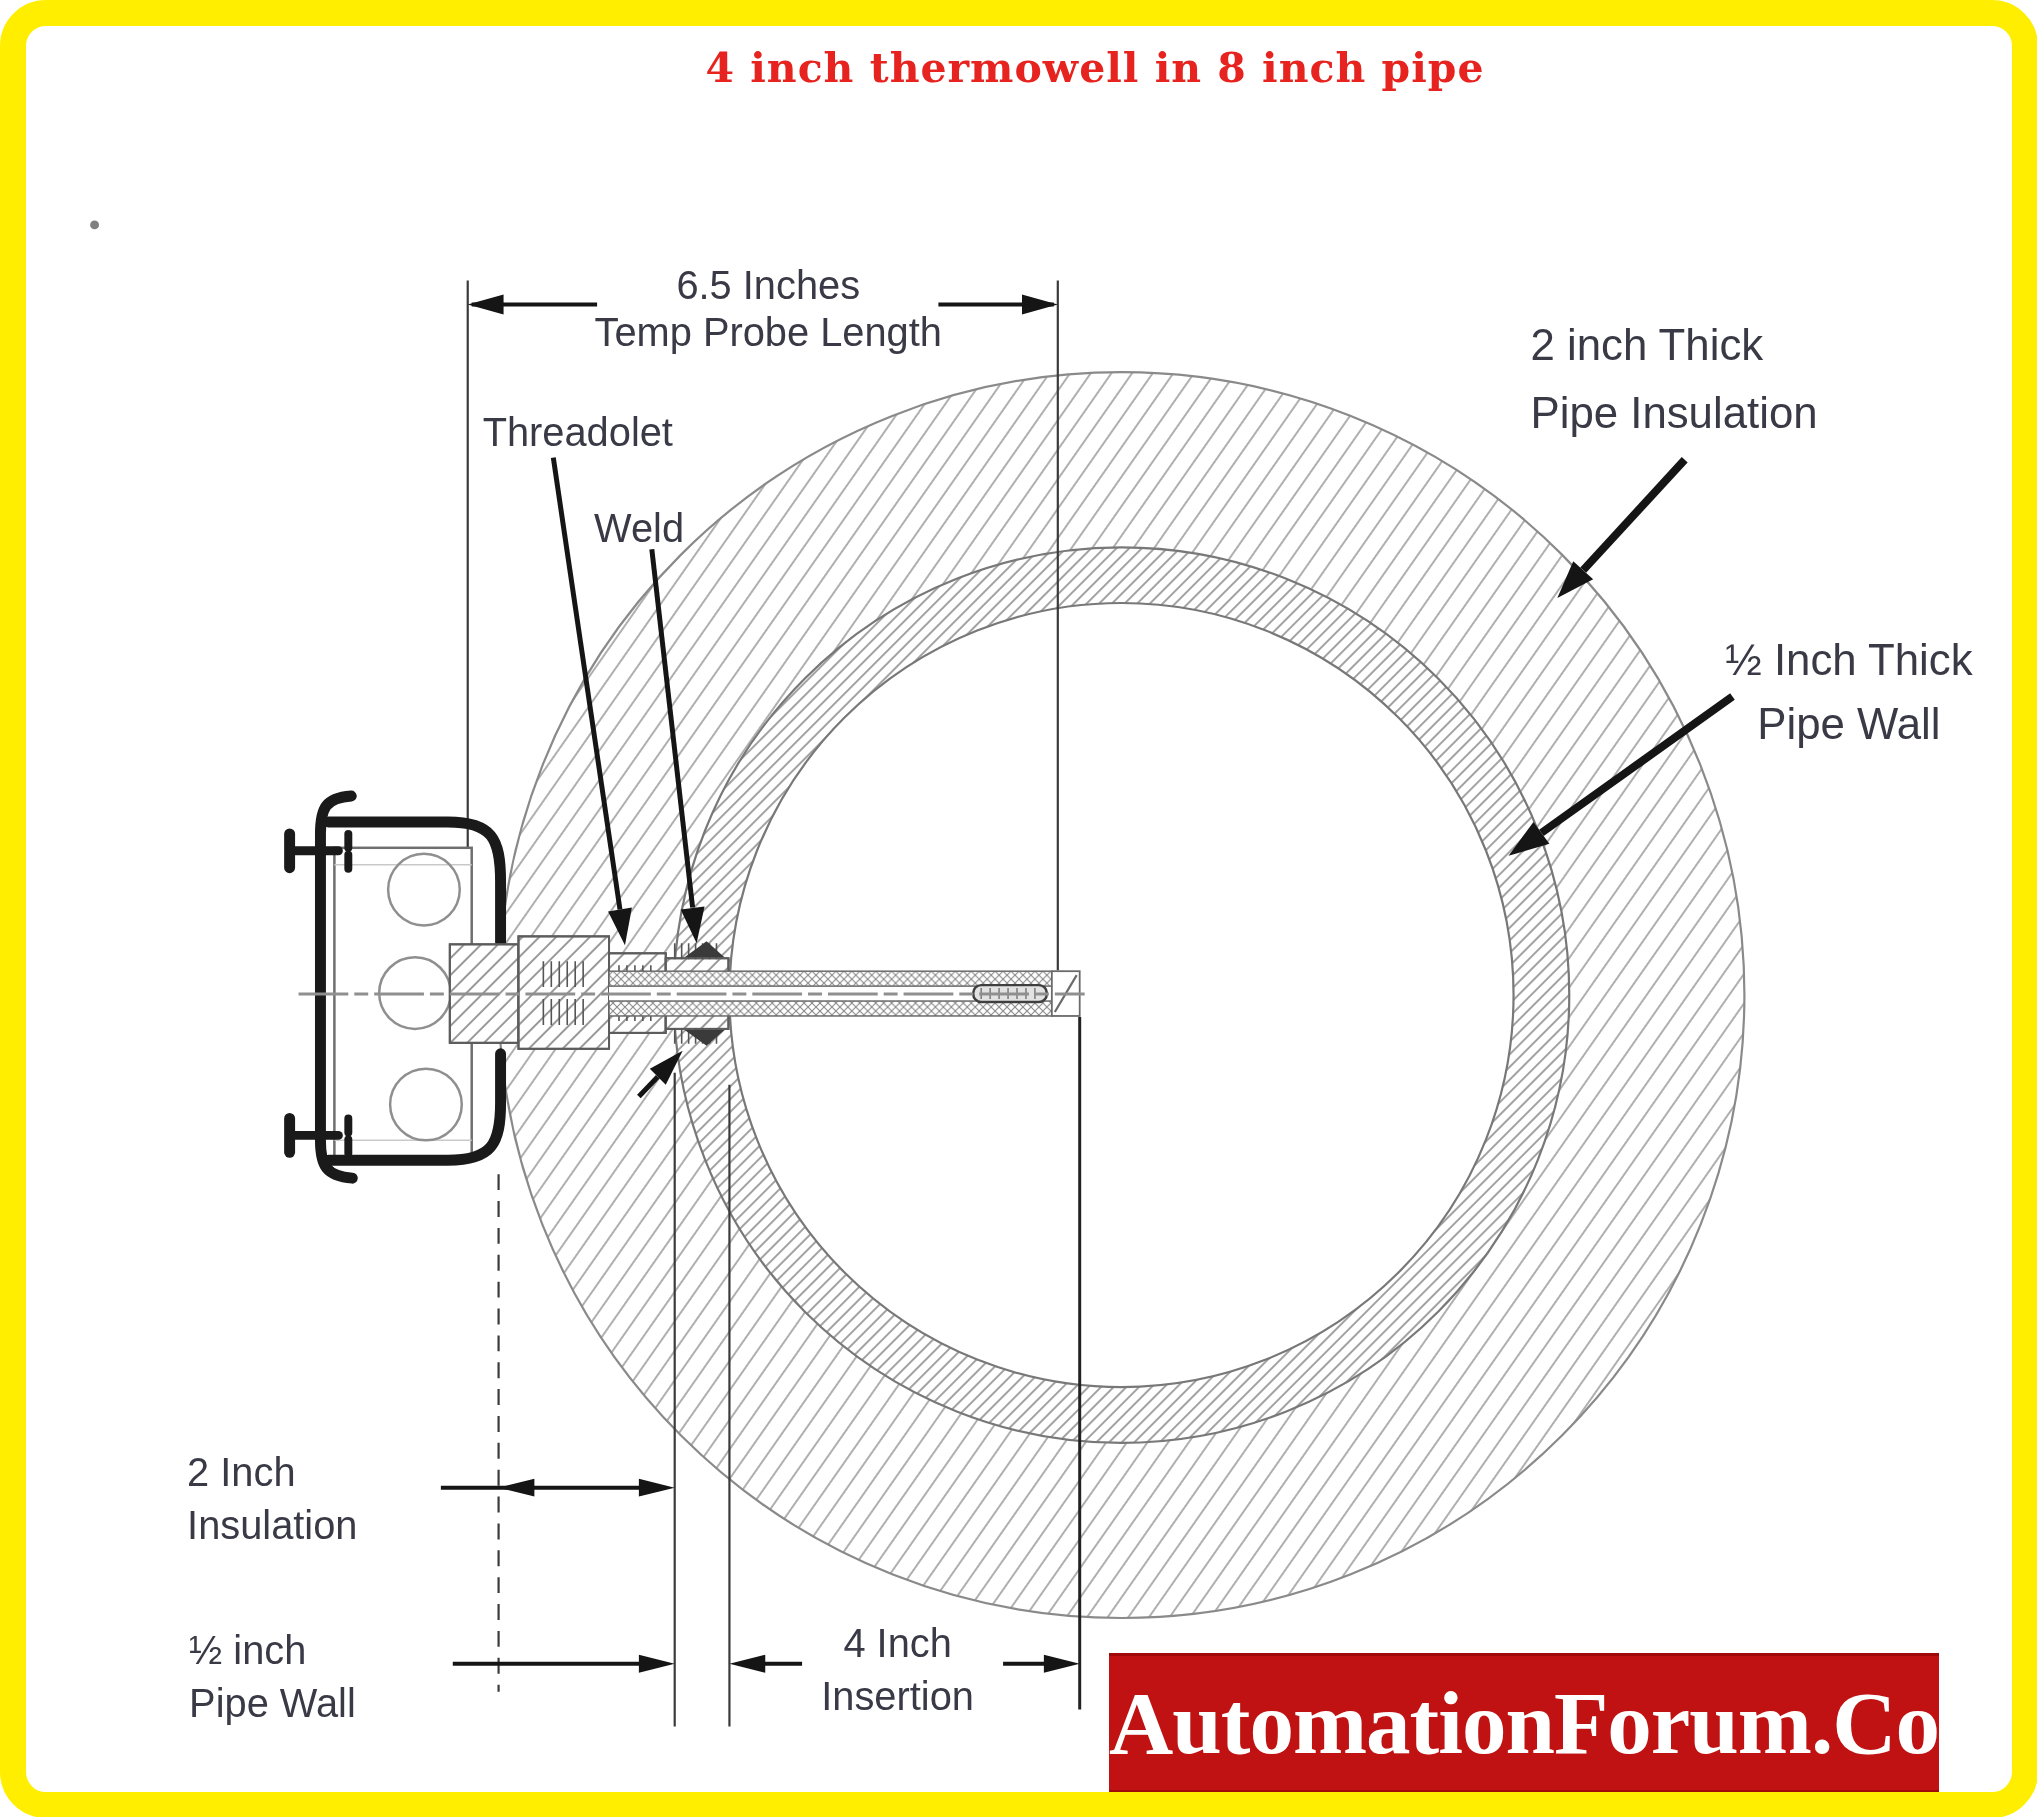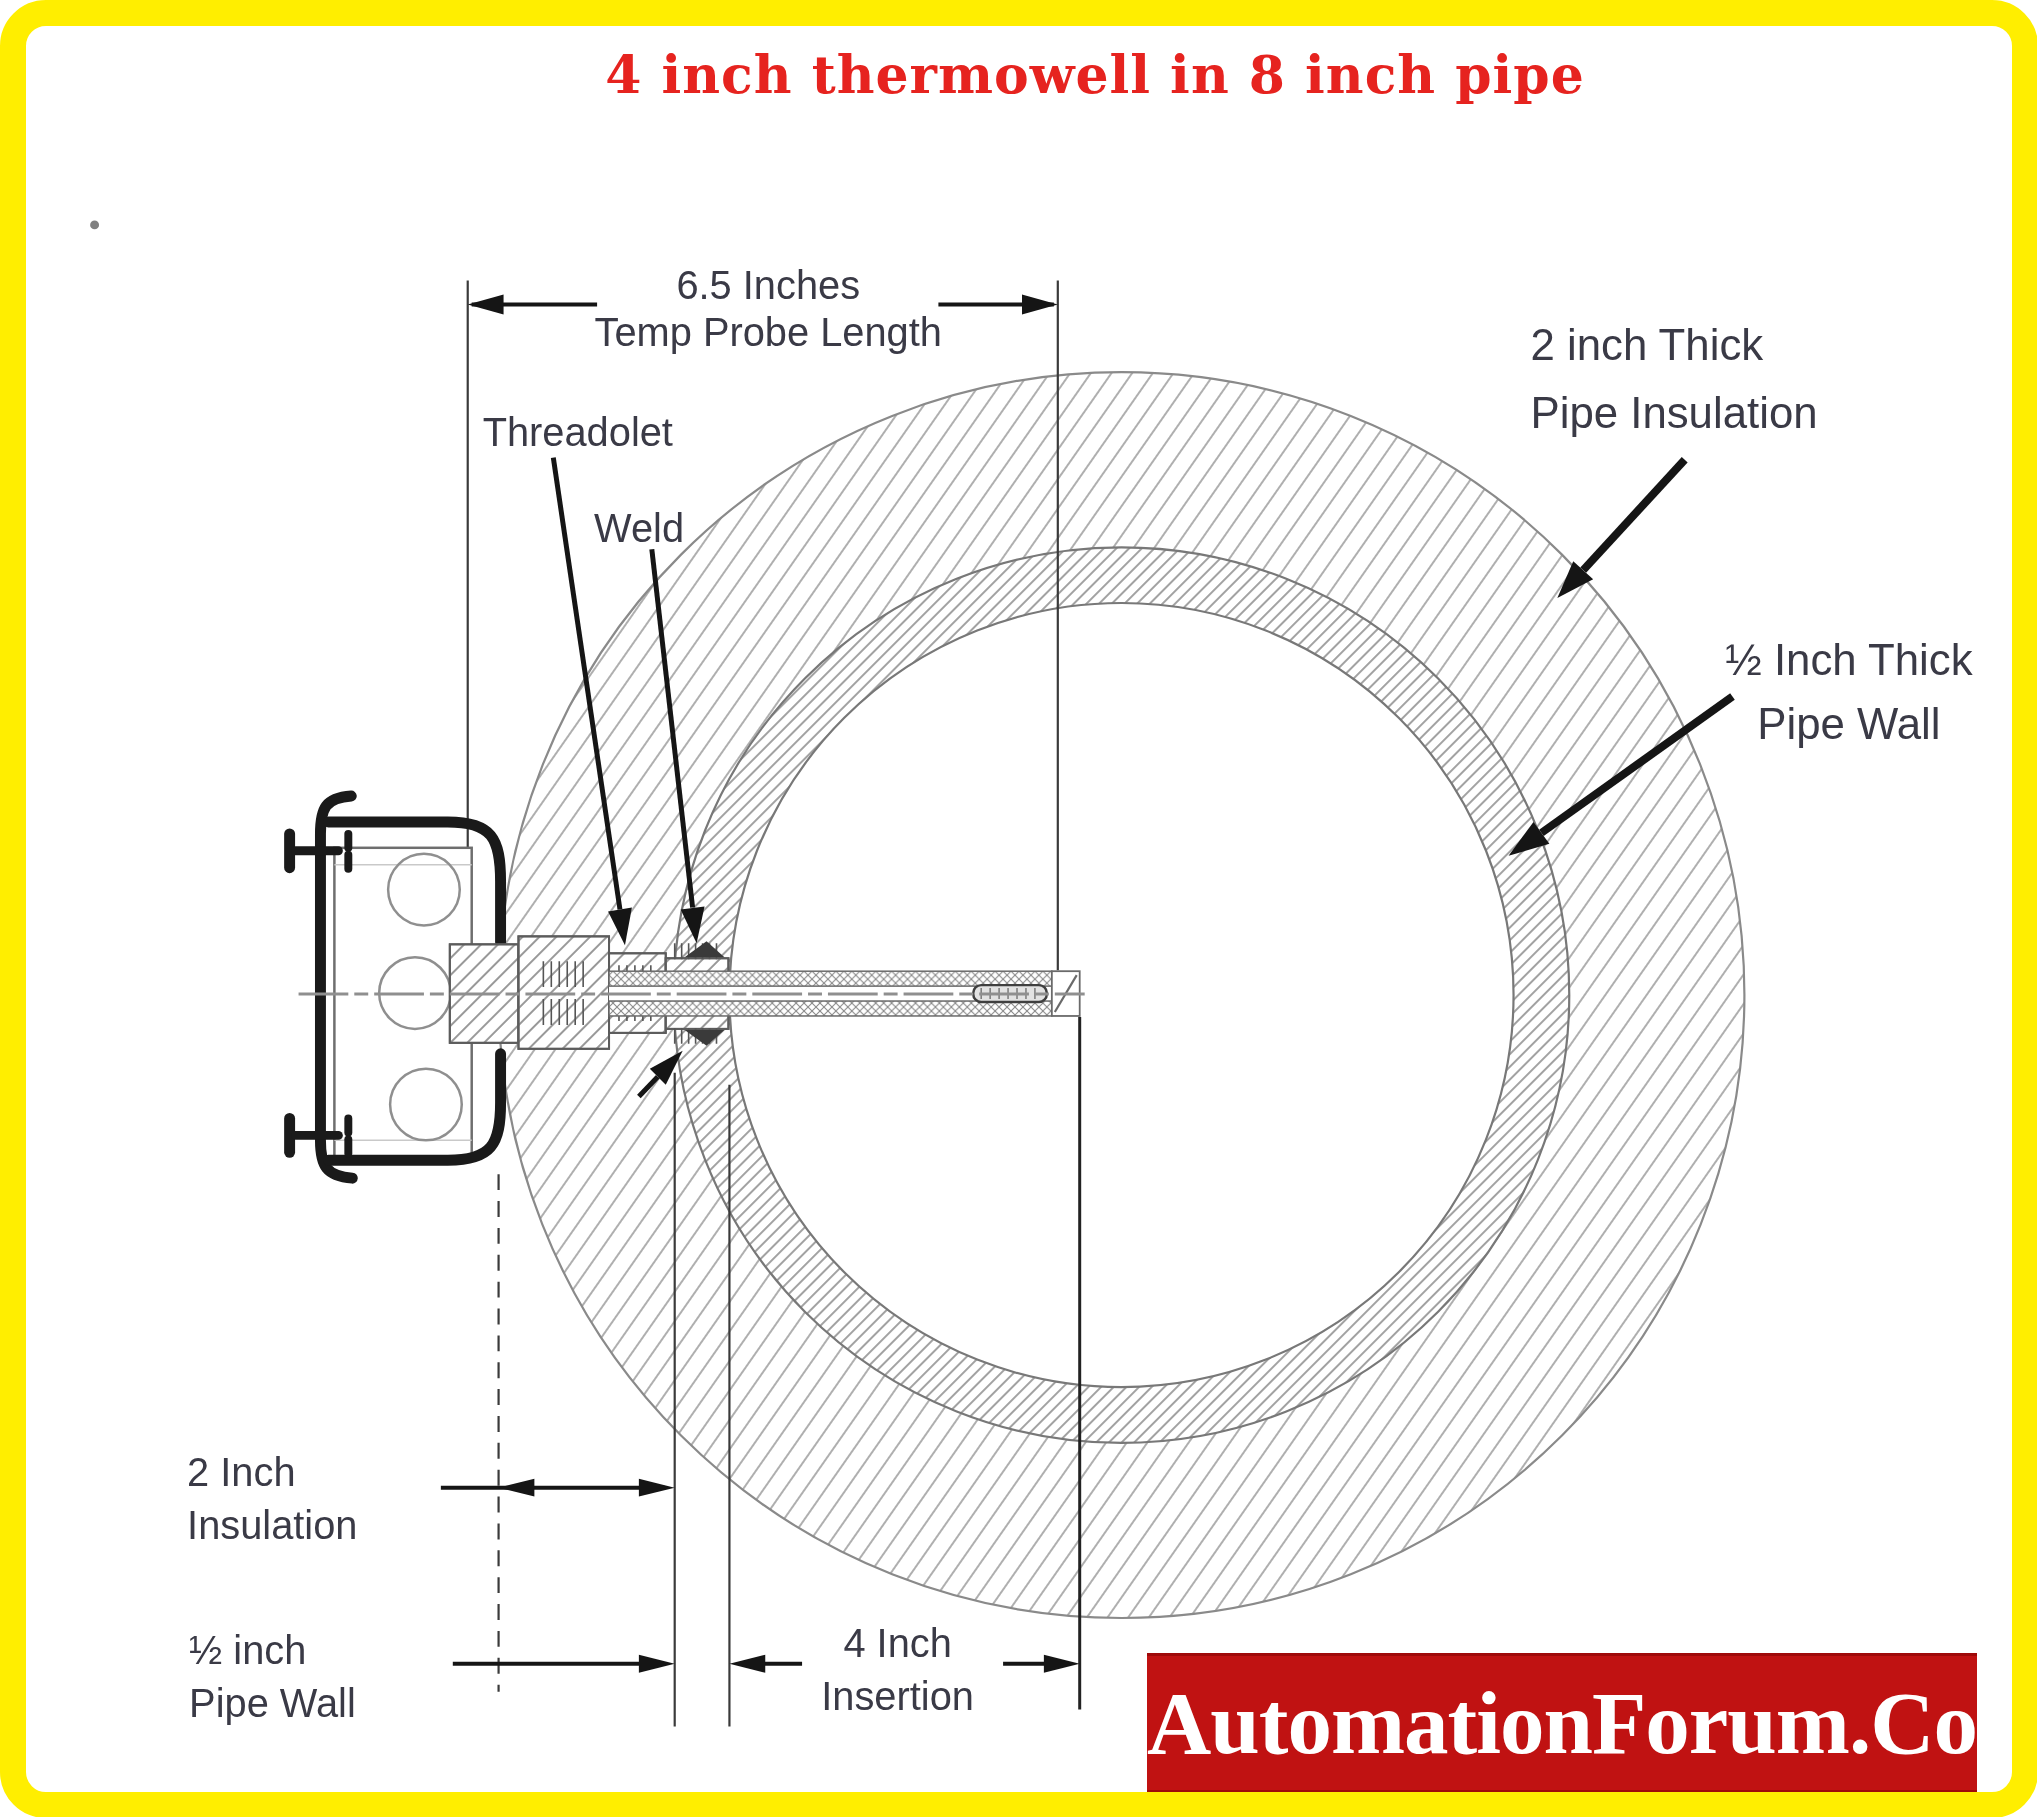--- a/index.html
+++ b/index.html
@@ -3,24 +3,24 @@
 <meta charset="utf-8">
 <style>
   html,body{margin:0;padding:0;background:#ffffff;}
   #stage{position:relative;width:2038px;height:1818px;background:#ffffff;overflow:hidden;
          font-family:"Liberation Sans",sans-serif;}
   #frame-border{position:absolute;inset:0;border:26px solid var(--border-yellow,#ffee00);
          border-radius:46px;pointer-events:none;z-index:30;}
   #diagram-svg{position:absolute;left:0;top:0;width:2038px;height:1818px;z-index:5;}
   #page-title{position:absolute;left:468px;top:44px;width:1254px;text-align:center;
          font-family:"DejaVu Serif","Liberation Serif",serif;font-weight:bold;
-         font-size:52px;letter-spacing:1px;color:var(--title-red,#e6231f);z-index:10;}
+         font-size:41px;letter-spacing:1px;color:var(--title-red,#e6231f);z-index:10;}
   #watermark-banner{position:absolute;left:1109px;top:1653px;width:830px;height:140px;
          background:var(--banner-red,#c01212);display:flex;align-items:center;justify-content:center;
-         z-index:20;box-shadow:inset 0 3px 0 rgba(120,0,0,.45), inset 0 -3px 0 rgba(120,0,0,.45);margin-left:38px;}
+         z-index:20;box-shadow:inset 0 3px 0 rgba(120,0,0,.45), inset 0 -3px 0 rgba(120,0,0,.45);}
   #watermark-banner .wm-text{font-family:"Liberation Serif","DejaVu Serif",serif;font-weight:bold;
          font-size:89px;color:var(--banner-text,#ffffff);white-space:nowrap;letter-spacing:-1px;}
   text{fill:var(--label-ink,#3a3a46);font-family:"Liberation Sans",sans-serif;}
   .dim-label{font-size:40px;}
   .callout-label{font-size:44px;}
 </style>
 </head>
 <body>
 
 <div id="stage">

